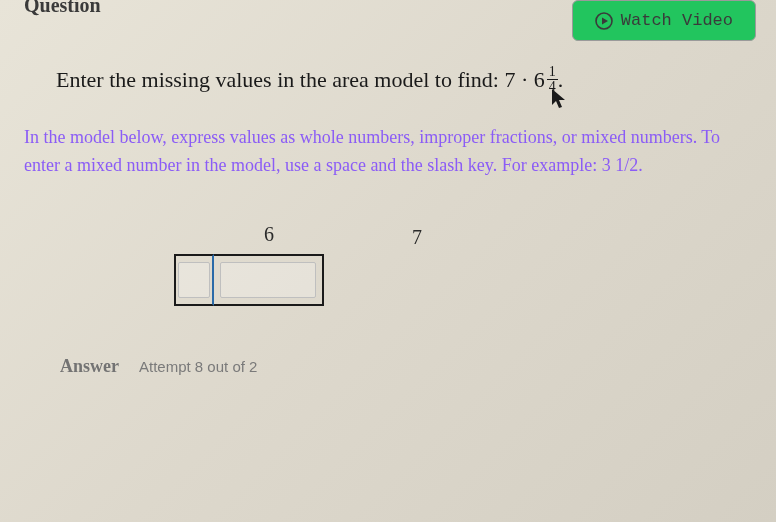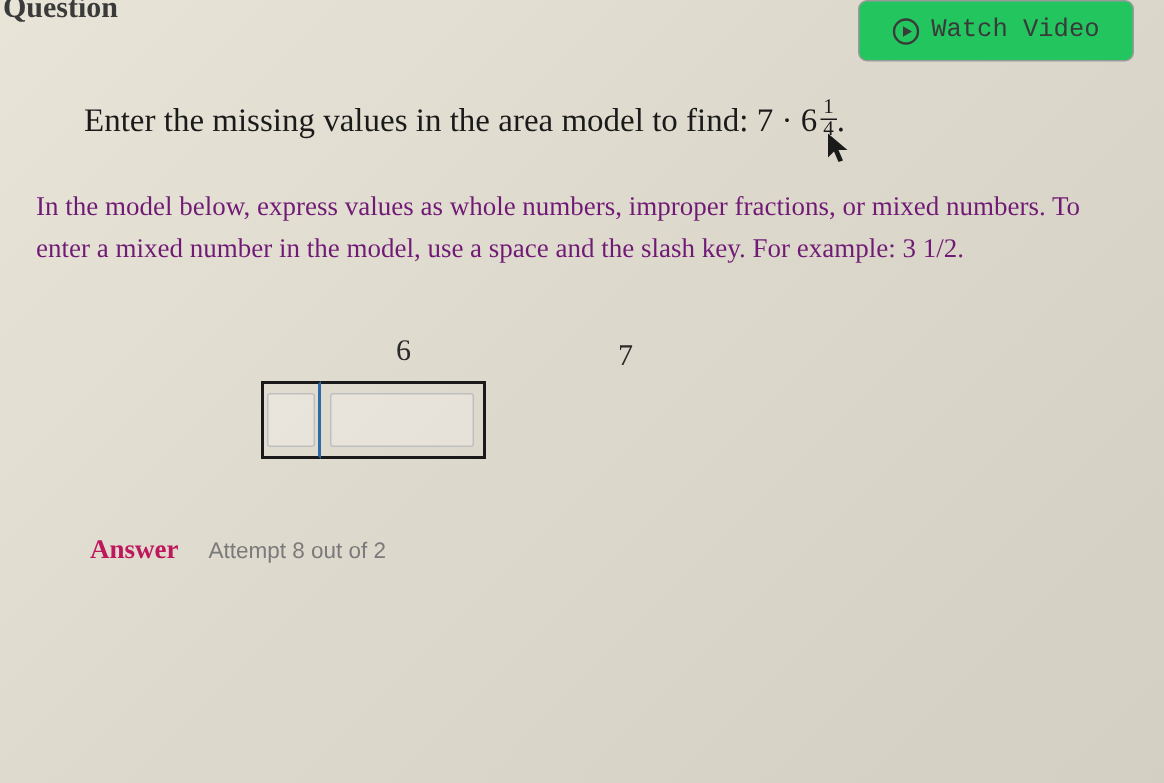--- a/index.html
+++ b/index.html
@@ -8,21 +8,21 @@
       background: linear-gradient(135deg, #e8e4d8 0%, #ddd8cc 50%, #d4cfc3 100%);
       width: 776px;
       height: 522px;
       overflow: hidden;
       color: #2a2a2a;
     }
     .topbar {
       display: flex;
       align-items: flex-start;
       gap: 0;
-      padding: 0 20px 22px 2px;
+      padding: 0 20px 22px 24px;
     }
     .q-label {
       font-size: 20px;
       font-weight: 700;
       color: #3a3a3a;
       margin-top: -6px;
       flex: 0 0 auto;
     }
     .spacer { flex: 1; }
     .btn {
@@ -69,21 +69,21 @@
     .vfrac .den { padding: 0 2px; }
     .cursor-arrow {
       position: absolute;
       left: 550px;
       top: 88px;
       pointer-events: none;
     }
     .instructions {
       font-size: 18px;
       line-height: 1.55;
-      color: #701a75;
+      color: #8b5cf6;
       margin-bottom: 40px;
       font-family: Georgia, serif;
     }
     .model-wrap {
       display: flex;
       justify-content: flex-start;
       margin-left: 150px;
       margin-bottom: 50px;
     }
     .area-model { display: grid; grid-template-columns: 40px 110px 110px; grid-template-rows: 34px 52px; align-items: center; }
@@ -108,21 +108,21 @@
       text-align: center;
       font-family: Georgia, serif;
     }
     .answer-row {
       padding-left: 36px;
       font-family: Georgia, serif;
     }
     .answer-label {
       font-size: 18px;
       font-weight: 700;
-      color: #be185d;
+      color: #737373;
       margin-right: 16px;
     }
     .attempt {
       font-size: 15px;
       color: #7a7a7a;
       font-family: Arial, sans-serif;
     }
   </style>
 </head>
 <body>

